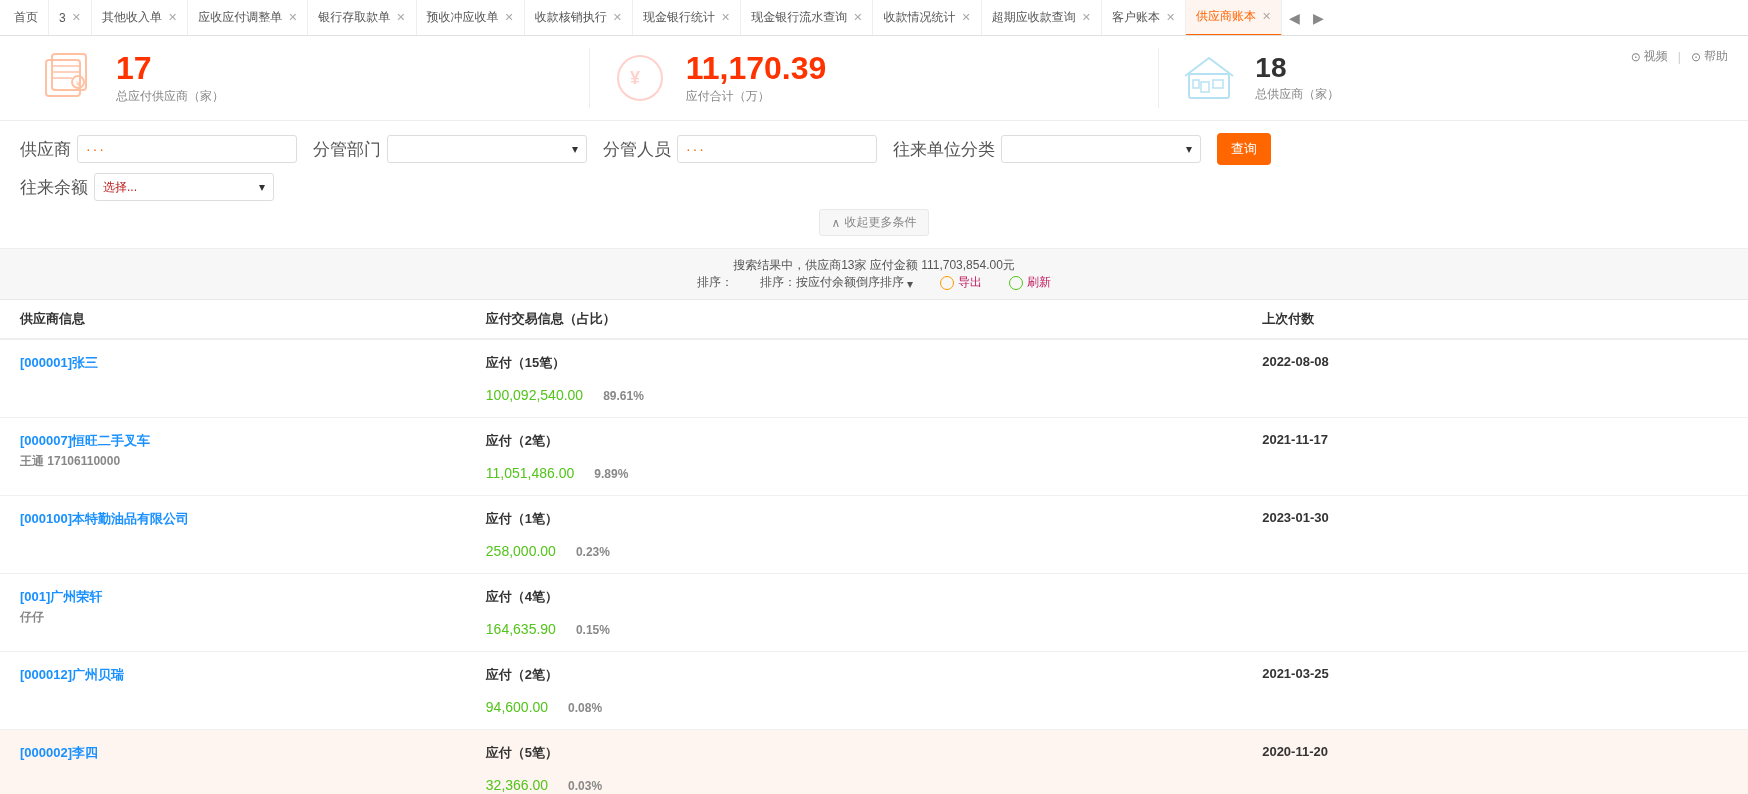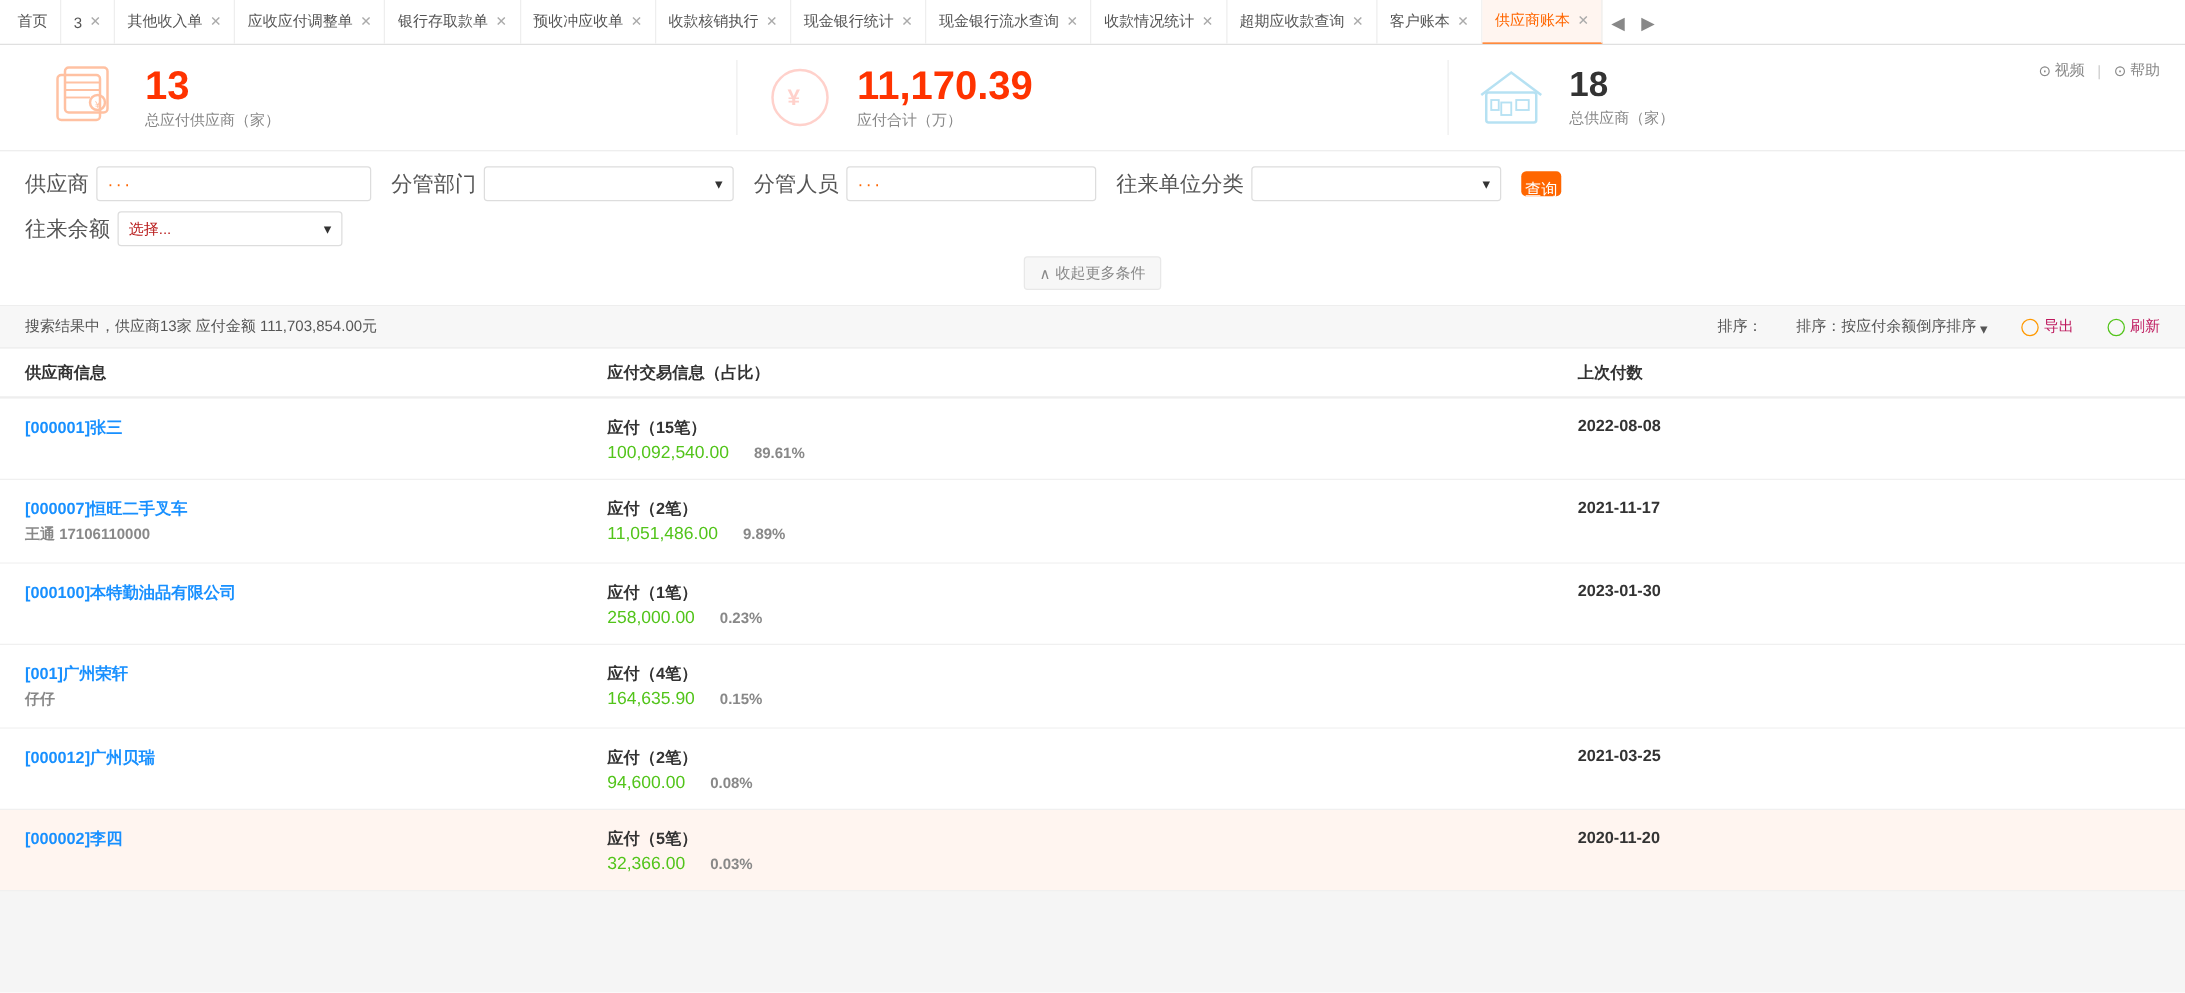--- a/index.html
+++ b/index.html
@@ -143,24 +143,24 @@
       align-items: center;
       justify-content: space-between;
       cursor: pointer;
       background: #fff;
     }
     .btn-query {
       background: #ff6600;
       color: #fff;
       border: none;
       border-radius: 4px;
-      padding: 6px 3px;
+      padding: 6px 14px;
       font-size: 13px;
       cursor: pointer;
-      height: 20px;
+      height: 32px;
     }
     .btn-collapse {
       display: flex;
       align-items: center;
       justify-content: center;
       gap: 4px;
       font-size: 12px;
       color: #888;
       cursor: pointer;
       padding: 4px 12px;
@@ -174,20 +174,21 @@
     
     .result-bar {
       display: flex;
       align-items: center;
       justify-content: space-between;
       padding: 8px 20px;
       background: #f7f7f7;
       border-bottom: 1px solid #e8e8e8;
       font-size: 12px;
       color: #555;
+      flex-direction: column;
     }
     .result-bar-right {
       display: flex;
       align-items: center;
       gap: 27px;
     }
     .sort-label { color: #555; }
     .sort-btn {
       color: #555;
       cursor: pointer;
@@ -247,21 +248,21 @@
     .supplier-sub {
       font-size: 12px;
       color: #888;
       margin-top: 3px;
     }
     .tx-label { font-size: 13px; color: #333; }
     .tx-amount {
       color: #52c41a;
       font-size: 14px;
       font-weight: 500;
-      margin-top: 2px;
+      margin-top: 15px;
       cursor: pointer;
     }
     .tx-percent { font-size: 12px; color: #888; margin-left: 20px; }
     .tx-row { display: flex; align-items: baseline; gap: 0; }
     .last-pay { font-size: 13px; color: #333; }
 
     
     ::-webkit-scrollbar { width: 6px; }
     ::-webkit-scrollbar-thumb { background: #ddd; border-radius: 3px; }
   </style>
@@ -332,21 +333,21 @@
         <rect x="4" y="10" width="34" height="36" rx="3" fill="none" stroke="#ff9966" stroke-width="2"></rect>
         <rect x="10" y="4" width="34" height="36" rx="3" fill="none" stroke="#ff9966" stroke-width="2"></rect>
         <line x1="10" y1="16" x2="38" y2="16" stroke="#ff9966" stroke-width="1.5"></line>
         <line x1="10" y1="22" x2="38" y2="22" stroke="#ff9966" stroke-width="1.5"></line>
         <line x1="10" y1="28" x2="30" y2="28" stroke="#ff9966" stroke-width="1.5"></line>
         <circle cx="36" cy="32" r="6" fill="none" stroke="#ff9966" stroke-width="2"></circle>
         <text x="34" y="36" font-size="8" fill="#ff9966">¥</text>
       </svg>
     </div>
     <div class="summary-content">
-      <div class="summary-number">13</div>
+      <div class="summary-number">17</div>
       <div class="summary-label">总应付供应商（家）</div>
     </div>
   </div>
 
   <div class="summary-card">
     <div class="summary-icon">
       <svg width="56" height="56" viewBox="0 0 56 56">
         <circle cx="28" cy="28" r="22" fill="none" stroke="#ffb3aa" stroke-width="2"></circle>
         <text x="18" y="34" font-size="18" fill="#ffb3aa" font-weight="bold">¥</text>
       </svg>

